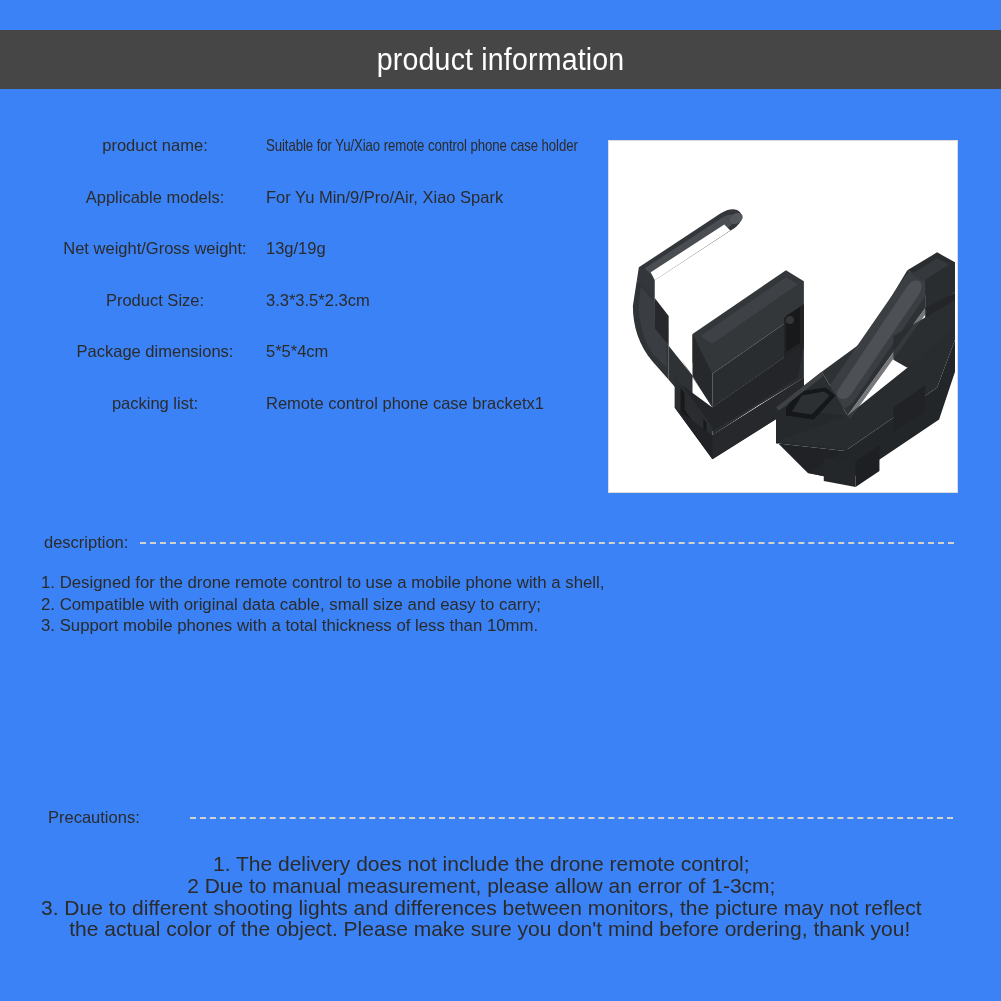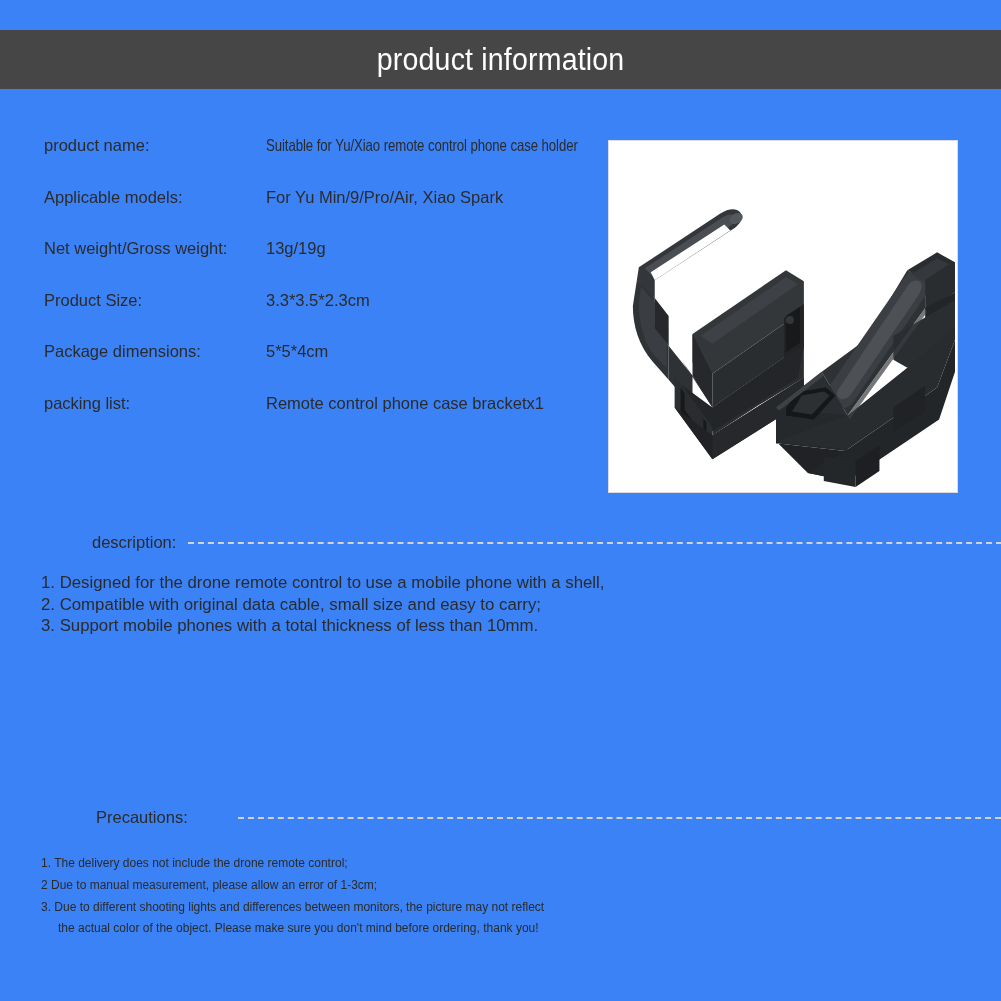--- a/index.html
+++ b/index.html
@@ -49,20 +49,21 @@
   .spec-table {
     position: absolute;
     left: 44px;
     top: 136px;
     width: 560px;
   }
   .spec-row {
     display: flex;
     align-items: baseline;
     height: 51.6px;
+    text-align: center;
   }
   .spec-label {
     width: 222px;
     flex: 0 0 222px;
     font-size: 16.5px;
     color: #2b2b2b;
     white-space: nowrap;
   }
   .spec-value {
     font-size: 16.5px;
@@ -99,21 +100,20 @@
   .section-head {
     position: absolute;
     display: flex;
     align-items: center;
     height: 22px;
   }
   .section-head .sec-label {
     font-size: 16.5px;
     color: #2b2b2b;
     white-space: nowrap;
-    margin-left: 48px;
   }
   .section-head .dash-rule {
     height: 0;
     border-top: 2px dashed #d2d2d2;
     align-self: center;
     margin-top: 2px;
   }
 
   #description-head { left: 44px; top: 531px; }
   #description-head .dash-rule { width: 814px; margin-left: 12px; }
@@ -134,21 +134,21 @@
     color: #2b2b2b;
     white-space: nowrap;
   }
   .body-list li .cont {
     display: block;
     padding-left: 19px;
   }
 
   #description-list { left: 41px; top: 572px; }
   #precautions-list { left: 41px; top: 853px; }
-  #precautions-list li { font-size: 12px; line-height: 21.8px; }
+  #precautions-list li { font-size: 21px; line-height: 21.8px; text-align: center; }
   #precautions-list li .cont { padding-left: 17px; }
 </style>
 </head>
 <body>
 
 <div class="page">
 
   <div class="header-bar">
     <div class="header-title">product information</div>
   </div>

